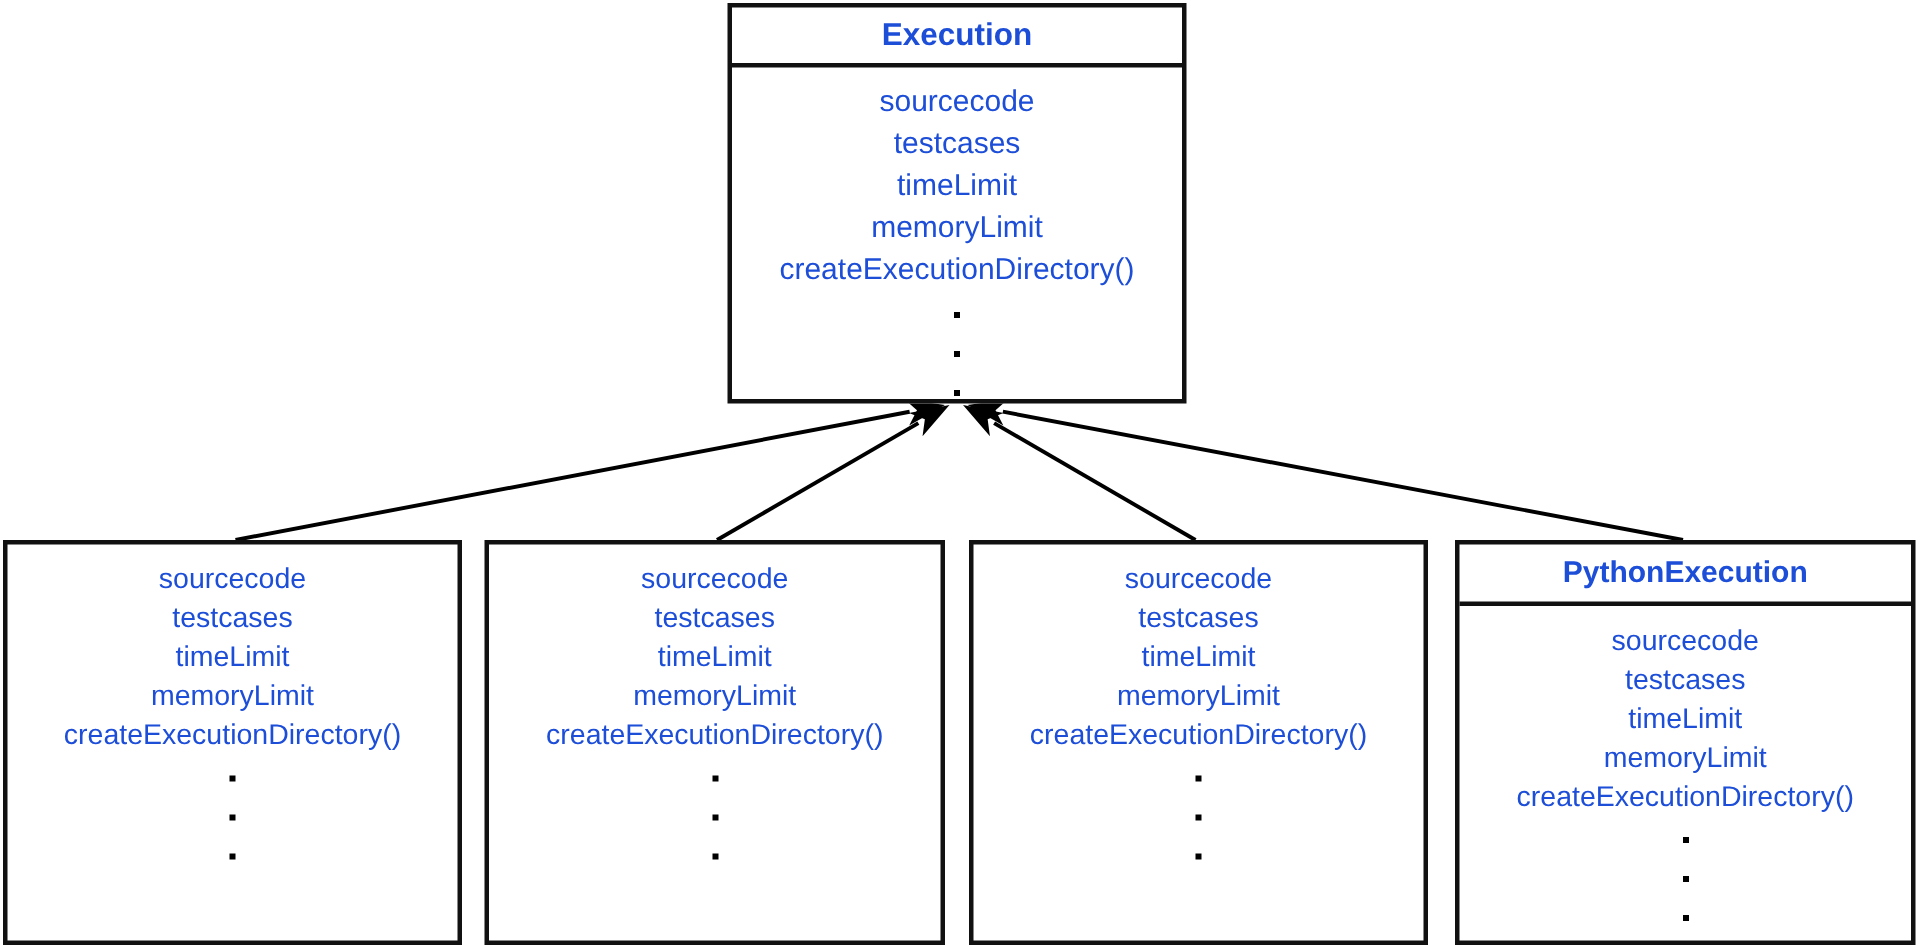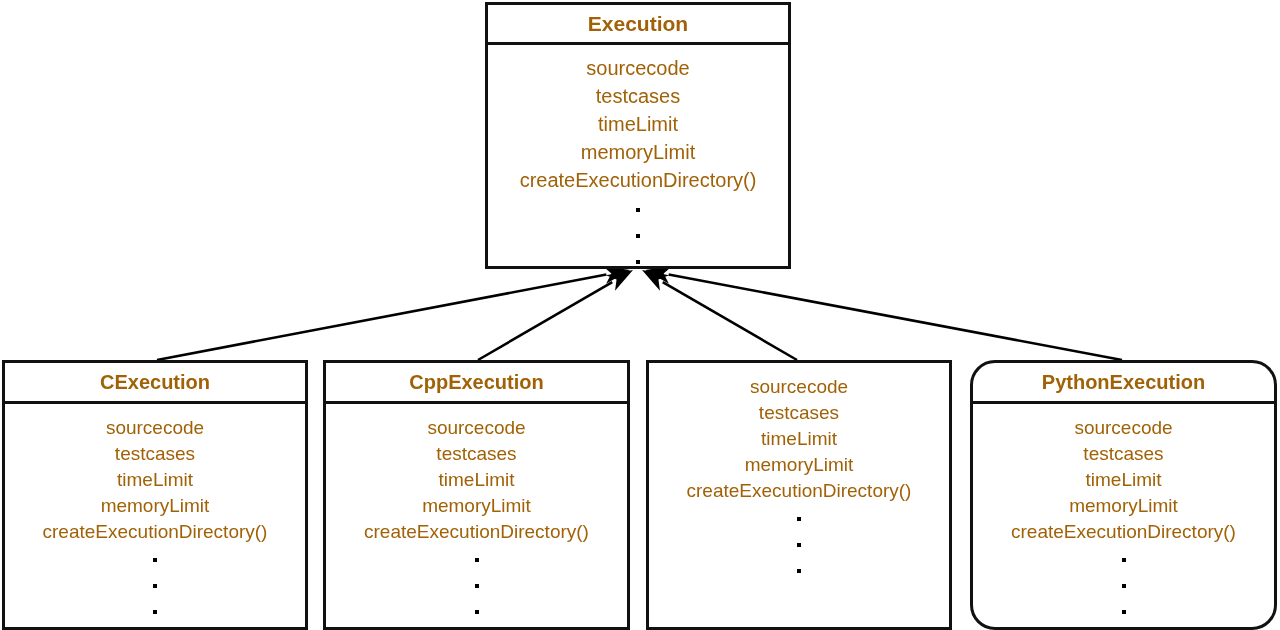--- a/index.html
+++ b/index.html
@@ -8,21 +8,21 @@
     padding: 0;
     background: #ffffff;
   }
   #stage {
     position: relative;
     width: 1280px;
     height: 630px;
     background: #ffffff;
     overflow: hidden;
     font-family: "Liberation Sans", sans-serif;
-    color: #a16207;
+    color: #1d4ed8;
   }
 
   
   #connectors {
     position: absolute;
     left: 0;
     top: 0;
     width: 1280px;
     height: 630px;
     z-index: 1;
@@ -104,21 +104,21 @@
     padding-top: 14px;
     font-size: 19px;
   }
   .child-box .member { margin-bottom: 7px; }
   .child-box .ellipsis { margin-top: 10px; }
   .child-box .ellipsis .dot { margin-bottom: 22px; }
 
   #box-cexecution     { left: 2px;   width: 306px; }
   #box-cppexecution   { left: 323px; width: 307px; }
   #box-javaexecution  { left: 646px; width: 306px; }
-  #box-pythonexecution{ left: 970px; width: 307px; border-radius: 25px; }
+  #box-pythonexecution{ left: 970px; width: 307px; }
 </style>
 </head>
 <body>
 
 <div id="stage">
 
   <svg id="connectors" viewBox="0 0 1280 630" width="1280" height="630">
     <g id="connector-lines" stroke="#000000" stroke-width="2.6" fill="none">
         <line x1="157" y1="360" x2="606.4230022791718" y2="274.486109502906"></line>
         <line x1="478" y1="360" x2="612.2450652813578" y2="282.0512524172761"></line>
@@ -143,37 +143,35 @@
         <div class="member">createExecutionDirectory()</div>
         <div class="ellipsis">
           <span class="dot"></span>
           <span class="dot"></span>
           <span class="dot"></span>
         </div>
       </div>
   </div>
 
   <div class="class-box child-box" id="box-cexecution">
-    <div class="class-name">CExecution</div>
     <div class="class-members">
         <div class="member">sourcecode</div>
         <div class="member">testcases</div>
         <div class="member">timeLimit</div>
         <div class="member">memoryLimit</div>
         <div class="member">createExecutionDirectory()</div>
         <div class="ellipsis">
           <span class="dot"></span>
           <span class="dot"></span>
           <span class="dot"></span>
         </div>
       </div>
   </div>
 
   <div class="class-box child-box" id="box-cppexecution">
-    <div class="class-name">CppExecution</div>
     <div class="class-members">
         <div class="member">sourcecode</div>
         <div class="member">testcases</div>
         <div class="member">timeLimit</div>
         <div class="member">memoryLimit</div>
         <div class="member">createExecutionDirectory()</div>
         <div class="ellipsis">
           <span class="dot"></span>
           <span class="dot"></span>
           <span class="dot"></span>

